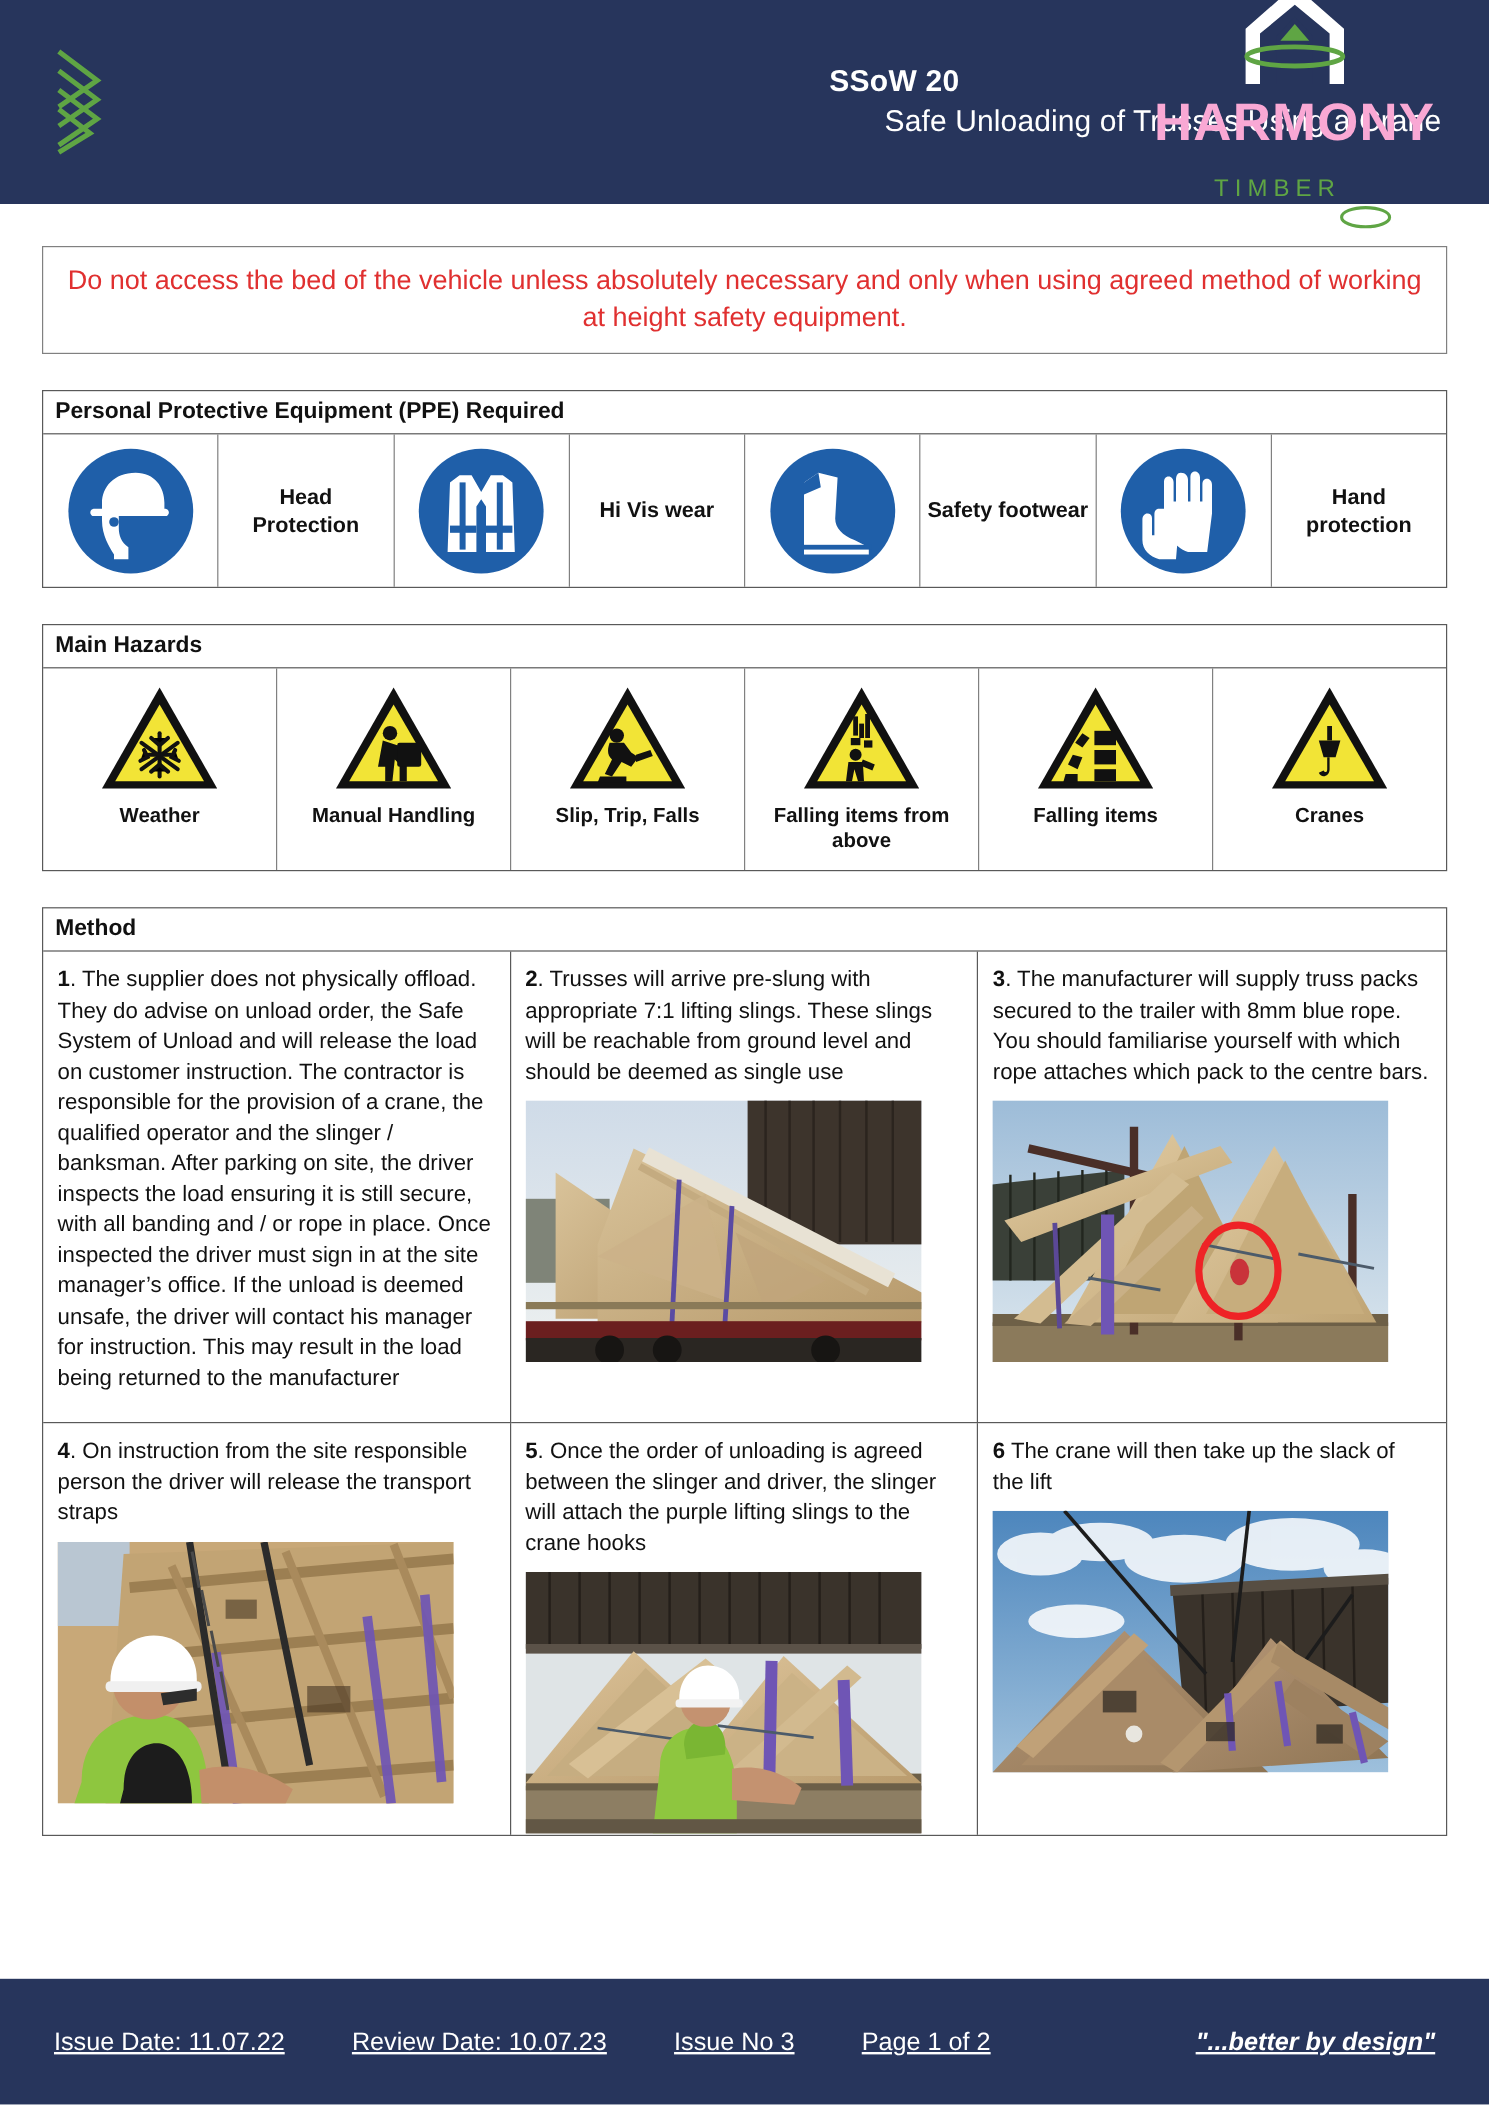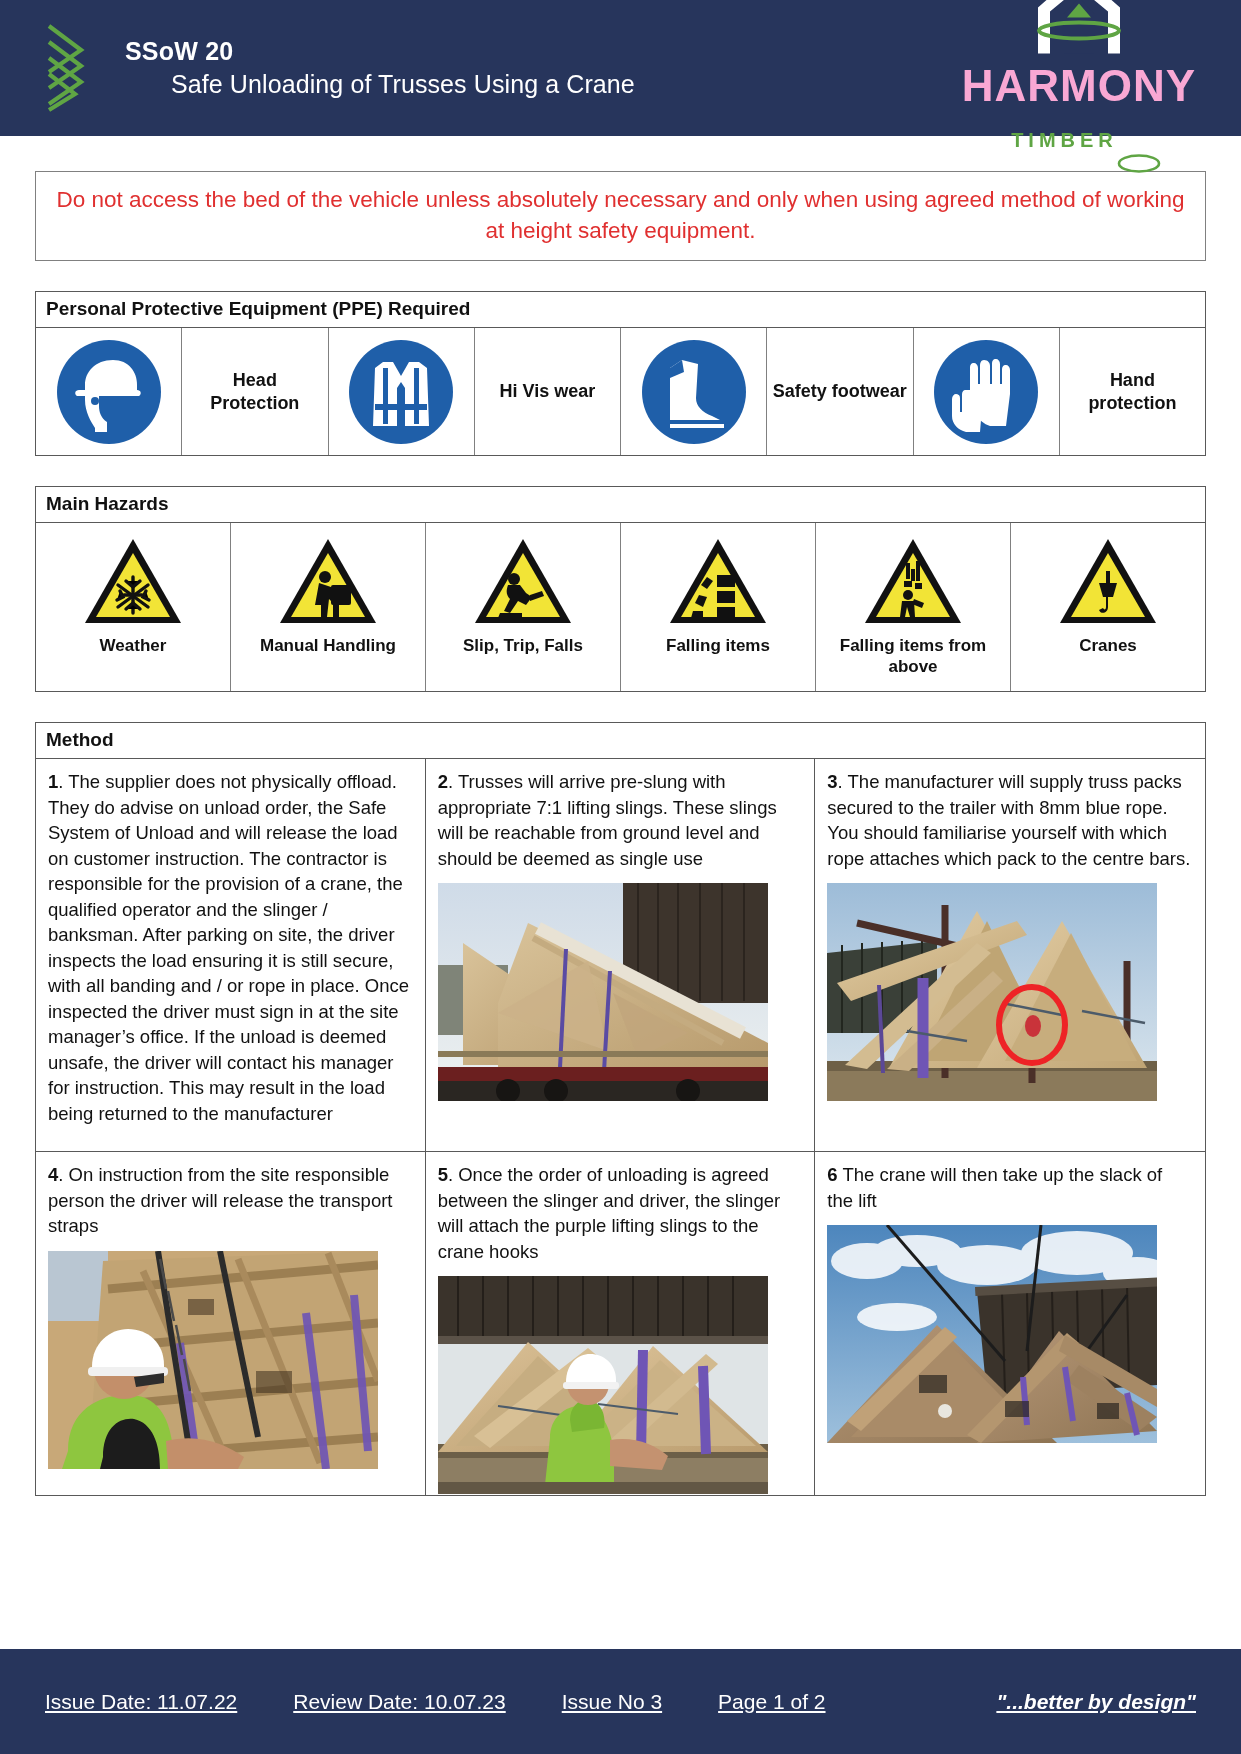--- a/index.html
+++ b/index.html
@@ -12,26 +12,27 @@
   .page {
     position: relative;
     width: 1241px;
     height: 1754px;
     background: #ffffff;
     overflow: hidden;
   }
 
   
   .header {
-    height: 136px;
+    height: 170px;
     background: #27355c;
     display: flex;
     align-items: center;
     padding: 0 40px 0 45px;
     position: relative;
+    justify-content: space-between;
   }
   .header-logo-mark {
     width: 56px;
     height: 92px;
     flex: 0 0 auto;
     margin-right: 24px;
   }
   .header-titles {
     display: flex;
     flex-direction: column;
@@ -71,21 +72,21 @@
   .brand-sub {
     display: flex;
     align-items: center;
     gap: 6px;
     margin-top: 3px;
   }
   .brand-timber {
     color: #5fa544;
     font-size: 20px;
     letter-spacing: 5px;
-    font-weight: bold;
+    font-weight: normal;
   }
   .brand-uk {
     color: #ffffff;
     font-size: 15px;
     font-weight: bold;
     letter-spacing: 0.5px;
   }
 
   
   .content { padding: 0 35px; }
@@ -387,50 +388,50 @@
           </span>
           <div class="hz-label">Slip, Trip, Falls</div>
         </div>
 
         <div class="hz-cell">
           <span class="hz-icon">
             <svg viewBox="0 0 106 94" width="106" height="94">
               <path d="M53 6 L101 90 L5 90 Z" fill="#111111"></path>
               <path d="M53 20 L90 84 L16 84 Z" fill="#f2e436"></path>
               <g fill="#111111">
-                <rect x="52" y="42" width="18" height="12"></rect>
-                <rect x="52" y="58" width="18" height="12"></rect>
-                <rect x="52" y="74" width="18" height="10"></rect>
-                <path d="M42 44 L48 48 L42 56 L36 52 Z"></path>
-                <path d="M34 62 L42 64 L38 74 L30 70 Z"></path>
-                <path d="M28 78 L38 78 L38 85 L26 85 Z"></path>
-              </g>
-            </svg>
-          </span>
-          <div class="hz-label">Falling items</div>
-        </div>
-
-        <div class="hz-cell">
-          <span class="hz-icon">
-            <svg viewBox="0 0 106 94" width="106" height="94">
-              <path d="M53 6 L101 90 L5 90 Z" fill="#111111"></path>
-              <path d="M53 20 L90 84 L16 84 Z" fill="#f2e436"></path>
-              <g fill="#111111">
                 <rect x="46" y="30" width="4" height="16"></rect>
                 <rect x="56" y="28" width="4" height="20"></rect>
                 <rect x="51" y="36" width="4" height="12"></rect>
                 <rect x="44" y="48" width="8" height="6"></rect>
                 <rect x="55" y="50" width="7" height="6"></rect>
                 <circle cx="48" cy="62" r="5"></circle>
                 <path d="M42 68 L40 84 L45 84 L47 74 L50 84 L55 84 L54 68 Z"></path>
                 <path d="M54 66 L64 70 L62 75 L52 71 Z"></path>
               </g>
             </svg>
           </span>
           <div class="hz-label">Falling items from above</div>
+        </div>
+
+        <div class="hz-cell">
+          <span class="hz-icon">
+            <svg viewBox="0 0 106 94" width="106" height="94">
+              <path d="M53 6 L101 90 L5 90 Z" fill="#111111"></path>
+              <path d="M53 20 L90 84 L16 84 Z" fill="#f2e436"></path>
+              <g fill="#111111">
+                <rect x="52" y="42" width="18" height="12"></rect>
+                <rect x="52" y="58" width="18" height="12"></rect>
+                <rect x="52" y="74" width="18" height="10"></rect>
+                <path d="M42 44 L48 48 L42 56 L36 52 Z"></path>
+                <path d="M34 62 L42 64 L38 74 L30 70 Z"></path>
+                <path d="M28 78 L38 78 L38 85 L26 85 Z"></path>
+              </g>
+            </svg>
+          </span>
+          <div class="hz-label">Falling items</div>
         </div>
 
         <div class="hz-cell">
           <span class="hz-icon">
             <svg viewBox="0 0 106 94" width="106" height="94">
               <path d="M53 6 L101 90 L5 90 Z" fill="#111111"></path>
               <path d="M53 20 L90 84 L16 84 Z" fill="#f2e436"></path>
               <g fill="#111111">
                 <rect x="51" y="38" width="4" height="12"></rect>
                 <path d="M44 50 L62 50 L58 64 L48 64 Z"></path>

